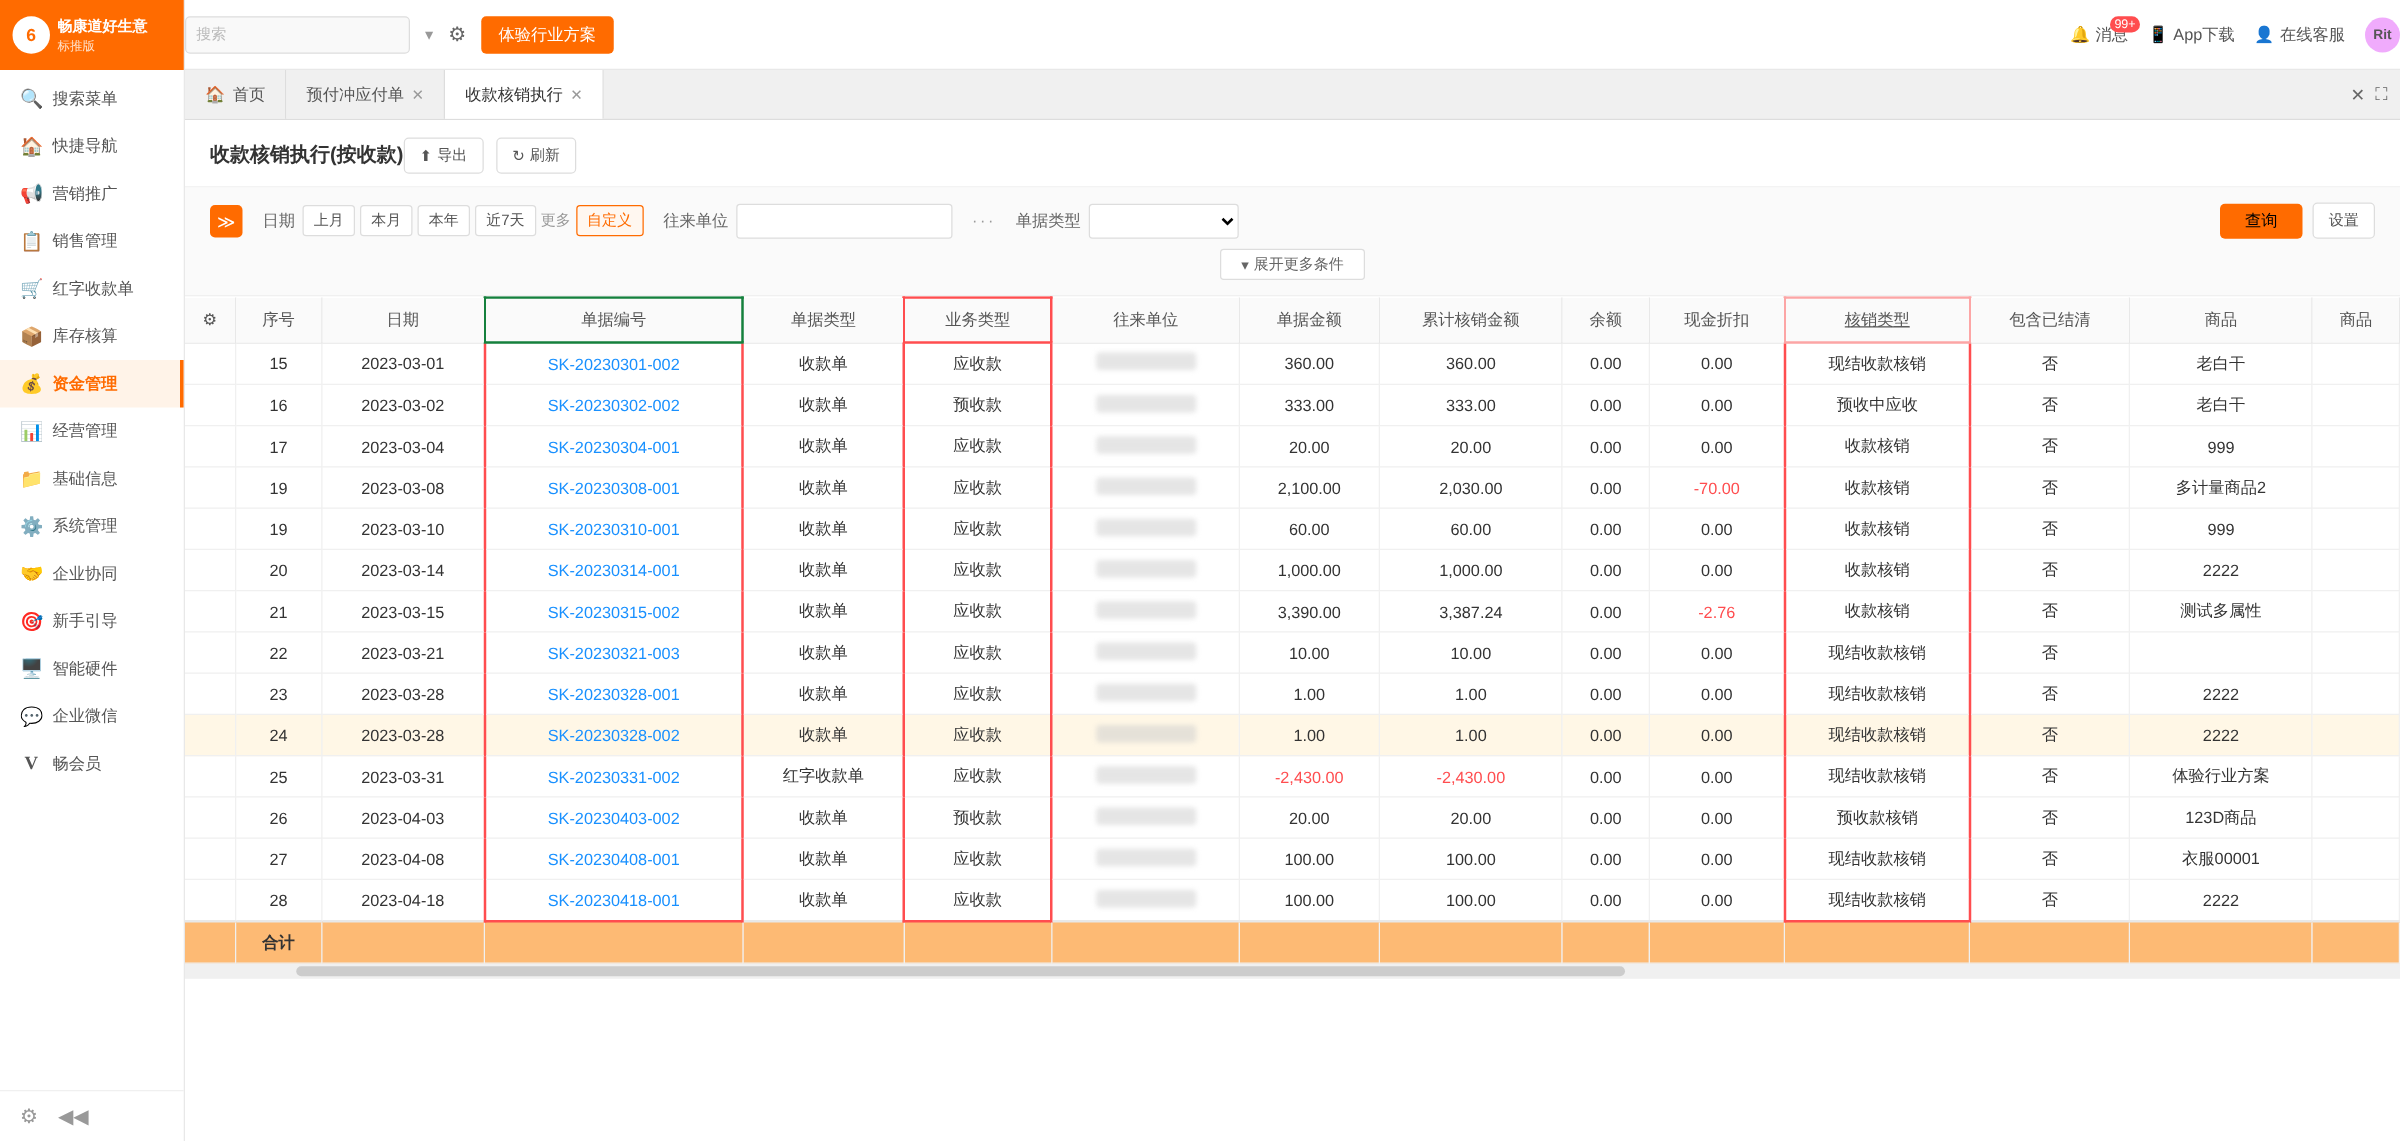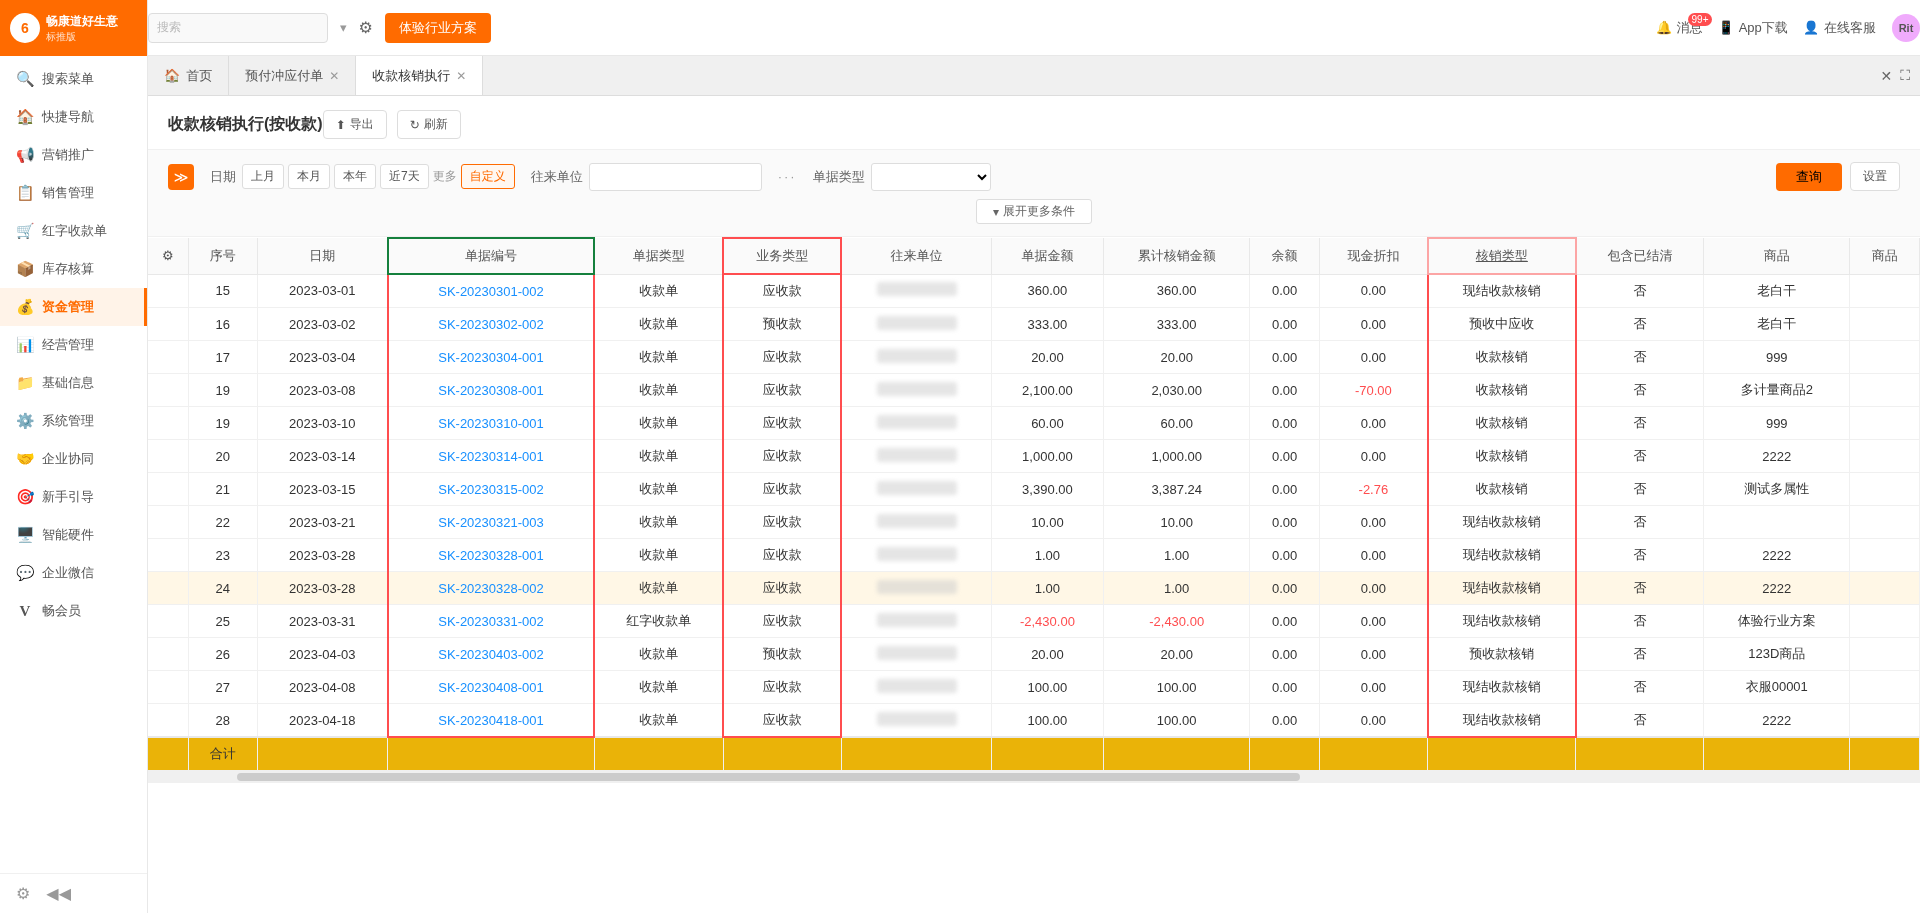--- a/index.html
+++ b/index.html
@@ -73,21 +73,21 @@
     table { width: 100%; border-collapse: collapse; font-size: 13px; }
     thead th { background: #fafafa; border-bottom: 1px solid #e8e8e8; border-right: 1px solid #e8e8e8; padding: 8px 10px; color: #555; font-weight: 500; white-space: nowrap; text-align: center; position: sticky; top: 0; z-index: 1; }
     thead th:first-child { width: 40px; }
     tbody td { border-bottom: 1px solid #f0f0f0; border-right: 1px solid #f0f0f0; padding: 7px 10px; color: #333; text-align: center; white-space: nowrap; }
     tbody tr.highlighted { background: #fff7e6; }
     .link { color: #1890ff; cursor: pointer; text-decoration: none; }
     .negative { color: #ff4d4f; }
     .gear-icon-th { cursor: pointer; }
 
     
-    .total-row td { background: #eab308; font-weight: 400; border-top: 2px solid #e8e8e8; }
+    .total-row td { background: #fdba74; font-weight: 700; border-top: 2px solid #e8e8e8; }
 
     
     .table-scroll-area { height: 12px; background: #f0f0f0; margin: 0 0; position: relative; }
     .table-scroll-thumb { height: 8px; width: 60%; background: #ccc; border-radius: 4px; position: absolute; top: 2px; left: 5%; }
   </style>
 </head>
 <body>
 
 <div class="sidebar">
   <div class="sidebar-logo">

